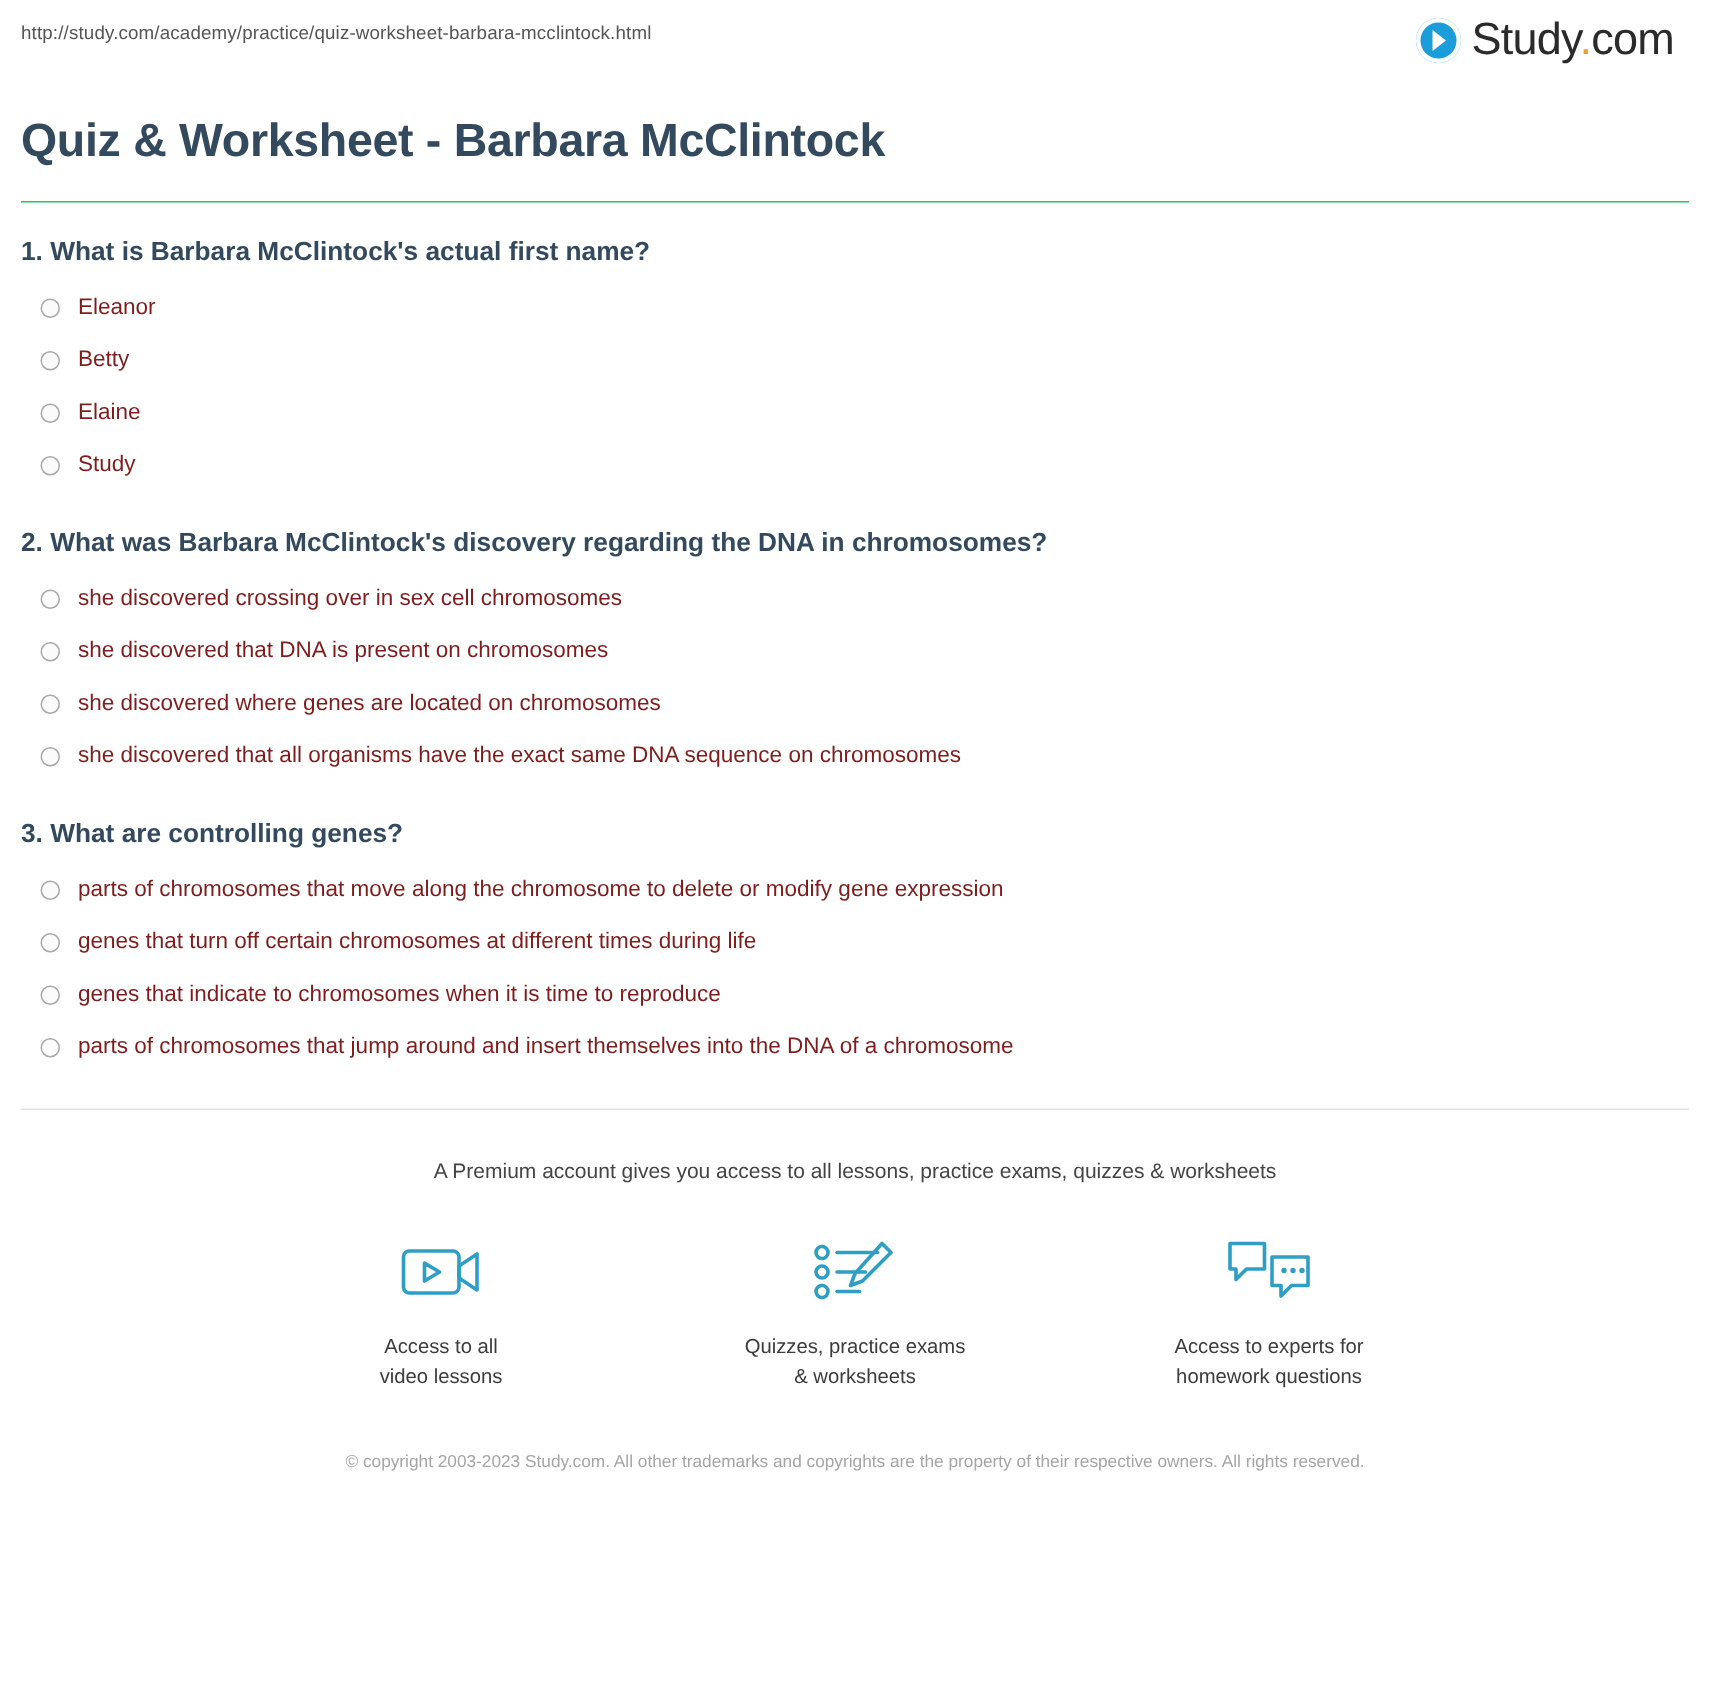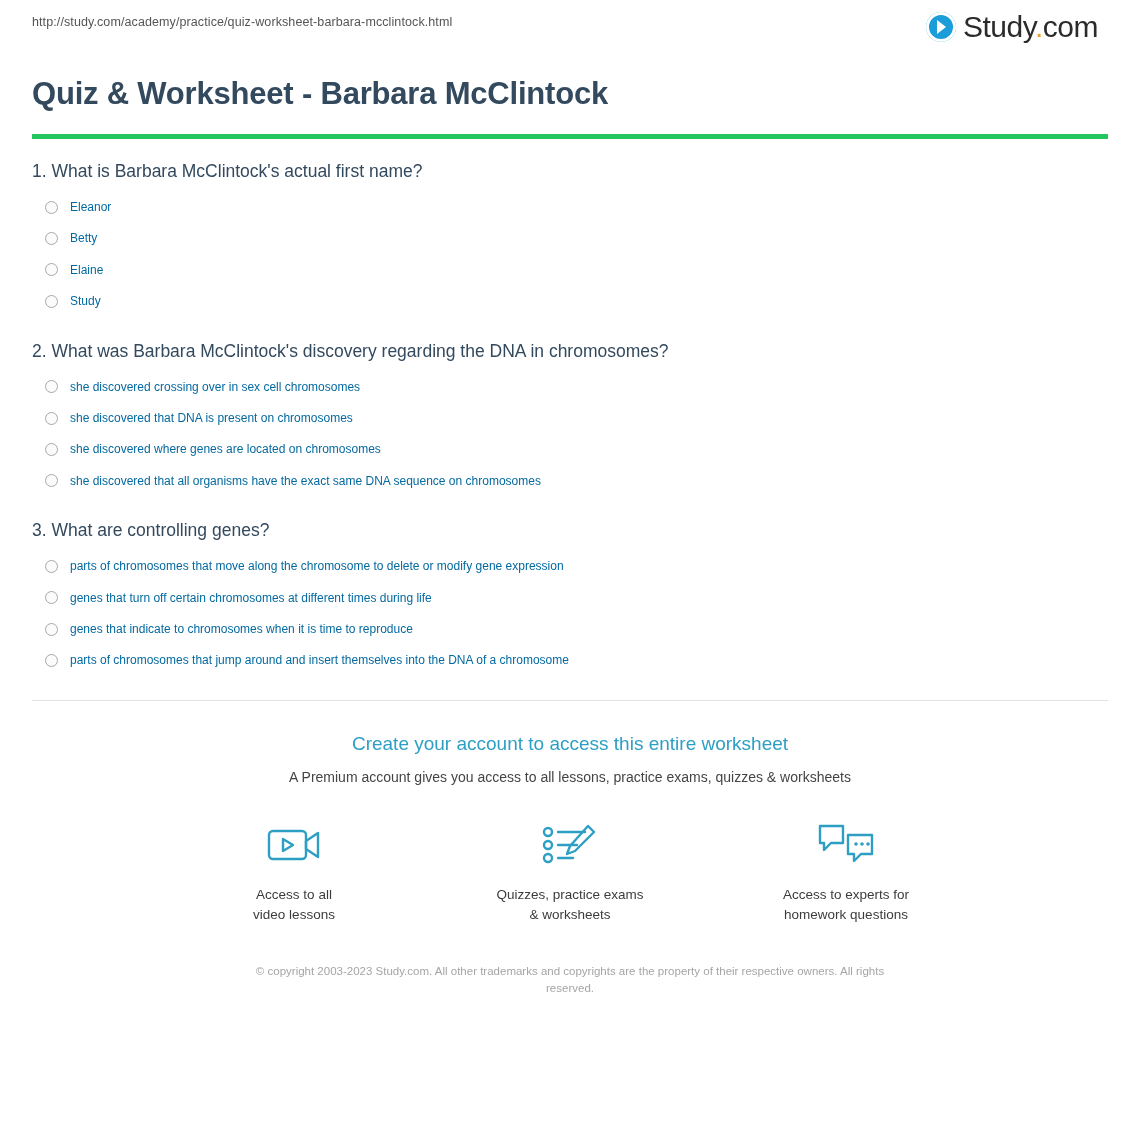--- a/index.html
+++ b/index.html
@@ -12,21 +12,21 @@
     height: 1121px;
     font-family: "Liberation Sans", sans-serif;
     color: #333333;
     -webkit-font-smoothing: antialiased;
   }
   .page {
     width: 1140px;
     height: 957px;
     position: relative;
     box-sizing: border-box;
-    padding: 0 32px;
+    padding: 0 14px;
   }
 
   
   .topbar {
     display: flex;
     align-items: flex-start;
     justify-content: space-between;
     padding-top: 12px;
     height: 48px;
   }
@@ -69,40 +69,40 @@
   }
   .logo-dot { color: #f0a02a; }
 
   
   .title {
     font-size: 31px;
     font-weight: bold;
     color: #33495e;
     margin: 16px 0 0 0;
     padding-bottom: 22px;
-    border-bottom: 5px solid #22c55e;
+    border-bottom: 1px solid #22c55e;
     letter-spacing: -0.2px;
   }
 
   
   .questions { padding-top: 22px; }
   .question-block { margin-bottom: 32px; }
   .question-text {
     font-size: 17.5px;
-    font-weight: normal;
+    font-weight: bold;
     color: #33495e;
     margin: 0 0 18px 0;
   }
   .options { }
   .option {
     display: flex;
     align-items: center;
     margin-bottom: 17px;
-    font-size: 12px;
-    color: #0369a1;
+    font-size: 15px;
+    color: #7f1d1d;
   }
   .radio {
     width: 11px;
     height: 11px;
     border: 1px solid #a8a8a8;
     border-radius: 50%;
     background: #fbfbfb;
     margin-right: 12px;
     margin-left: 13px;
     flex: 0 0 auto;
@@ -237,21 +237,20 @@
         <label class="option">
           <span class="radio"></span>
           <span class="option-label">parts of chromosomes that jump around and insert themselves into the DNA of a chromosome</span>
         </label>
       </div>
     </div>
 
   </div>
 
   <div class="promo">
-    <p class="promo-heading">Create your account to access this entire worksheet</p>
     <p class="promo-sub">A Premium account gives you access to all lessons, practice exams, quizzes &amp; worksheets</p>
 
     <div class="features">
 
       <div class="feature">
         <div class="feature-icon">
           <svg width="56" height="44" viewBox="0 0 56 44" fill="none" stroke="#2e9fc4" stroke-width="2.4">
             <rect x="3" y="8" width="37" height="28" rx="4"></rect>
             <path d="M40 18 L52 10 L52 34 L40 26 Z" stroke-linejoin="round"></path>
             <path d="M17 16 L27 22 L17 28 Z" stroke-linejoin="round"></path>

